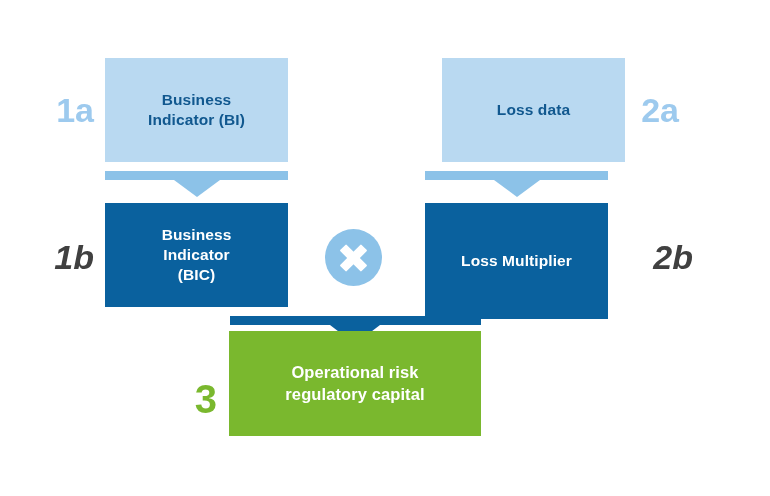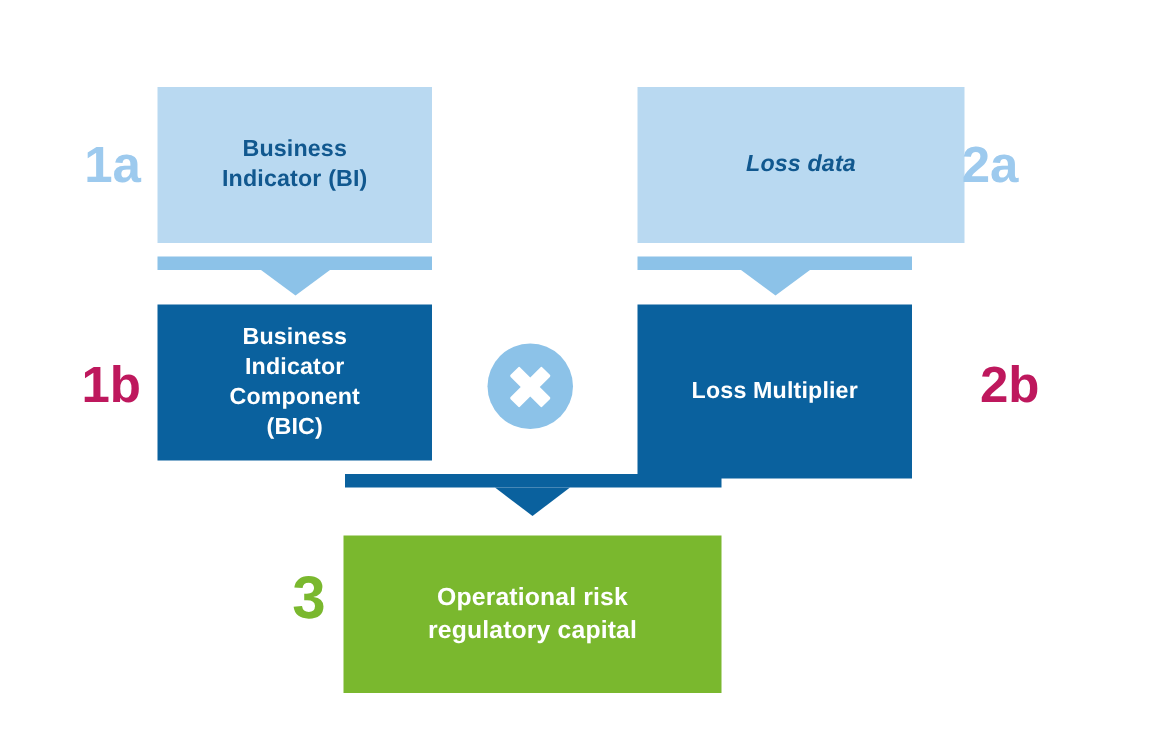--- a/index.html
+++ b/index.html
@@ -60,21 +60,21 @@
   
   .step-label {
     position: absolute;
     font-weight: bold;
     font-size: 34px;
     line-height: 1;
     display: flex;
     align-items: center;
   }
   .step-label.tone-light { color: #9dcaee; }
-  .step-label.tone-dark  { color: #be185d; }
+  .step-label.tone-dark  { color: #404040; font-style: italic; }
   .step-label.tone-green { color: #7ab82e; }
   .step-label.align-right { justify-content: flex-end; }
   .step-label.align-left  { justify-content: flex-end; }
 
   
   .connector {
     position: absolute;
   }
   .connector .bar {
     position: absolute;
@@ -152,30 +152,29 @@
   </div>
 
   <div class="step-label tone-dark align-right" style="left:36px; top:235px; width:58px; height:44px;">
     <span>1b</span>
   </div>
 
   <div class="node stage-b" style="left:105px; top:203px; width:183px; height:104px;">
     <div>
       <div>Business</div>
       <div>Indicator</div>
-      <div>Component</div>
       <div>(BIC)</div>
     </div>
   </div>
 
   <div class="operator" style="left:325px; top:229px; width:57px; height:57px;">
     <span class="glyph"></span>
   </div>
 
-  <div class="node stage-a" style="left:425px; top:58px; width:218px; height:104px;font-style:italic;">
+  <div class="node stage-a" style="left:442px; top:58px; width:183px; height:104px;">
     <div>
       <div>Loss data</div>
     </div>
   </div>
 
   <div class="step-label tone-light align-left" style="left:619px; top:88px; width:60px; height:44px;">
     <span>2a</span>
   </div>
 
   <div class="connector tone-light" style="left:425px; top:171px; width:183px; height:26px;">
@@ -195,20 +194,20 @@
 
   <div class="connector tone-dark" style="left:230px; top:316px; width:251px; height:29px;">
     <div class="bar"></div>
     <div class="tip" style="left:100px; border-left-width:25px; border-right-width:25px; border-top-width:19px;"></div>
   </div>
 
   <div class="step-label tone-green align-right" style="left:160px; top:376px; width:57px; height:46px; font-size:40px;">
     <span>3</span>
   </div>
 
-  <div class="node stage-result" style="left:229px; top:357px; width:252px; height:105px;">
+  <div class="node stage-result" style="left:229px; top:331px; width:252px; height:105px;">
     <div>
       <div>Operational  risk</div>
       <div>regulatory capital</div>
     </div>
   </div>
 
 </div>
 
 </body></html>

